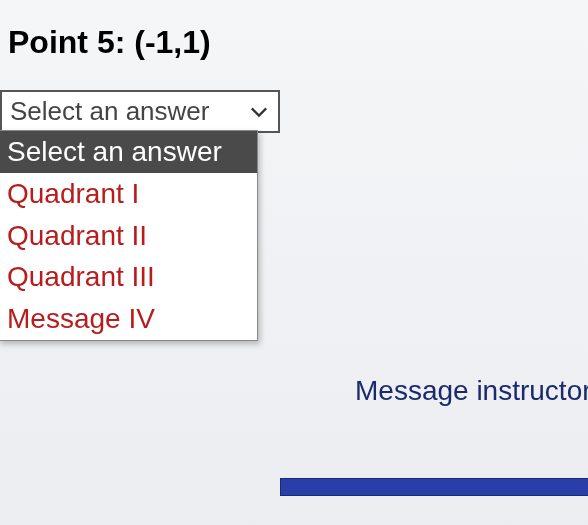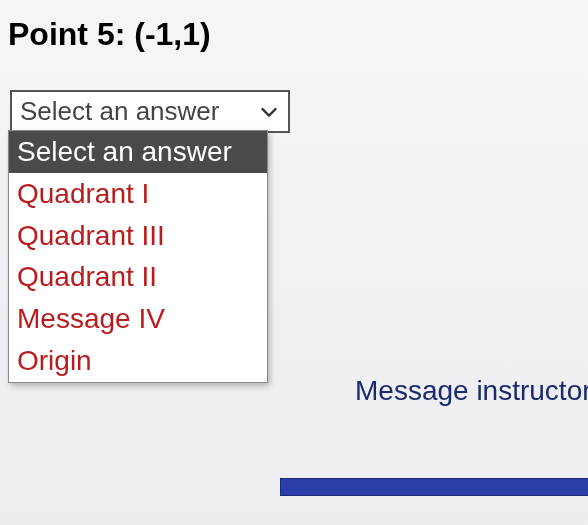--- a/index.html
+++ b/index.html
@@ -12,26 +12,26 @@
       height: 525px;
       background: linear-gradient(180deg, #f5f6f8 0%, #ebedf0 100%);
       font-family: Arial, Helvetica, sans-serif;
       position: relative;
       overflow: hidden;
     }
     .prompt-heading {
       font-size: 32px;
       font-weight: bold;
       color: #000;
-      padding: 16px 8px 0 8px;
+      padding: 24px 8px 0 8px;
     }
     .select-wrapper {
       position: absolute;
       top: 90px;
-      left: 10px;
+      left: 0;
     }
     .select-control {
       border: 2px solid #555;
       background: #fff;
       font-size: 26px;
       color: #444;
       padding: 4px 10px 4px 8px;
       display: flex;
       align-items: center;
       gap: 8px;
@@ -100,22 +100,21 @@
     <span class="label">Select an answer</span>
     <span class="chevron-down">
       <svg viewBox="0 0 20 12">
           <polyline points="2,2 10,10 18,2" fill="none" stroke="#333" stroke-width="2.5"></polyline>
         </svg>
     </span>
   </div>
   <div class="dropdown-list">
     <div class="dropdown-option selected">Select an answer</div>
     <div class="dropdown-option">Quadrant I</div>
+    <div class="dropdown-option">Quadrant II</div>
     <div class="dropdown-option">Quadrant III</div>
-    <div class="dropdown-option">Quadrant II</div>
     <div class="dropdown-option">Message IV</div>
-    <div class="dropdown-option">Origin</div>
   </div>
 </div>
 
 <div class="message-link">Message instructor</div>
 
 <div class="progress-bar"></div>
 
 </body></html>

